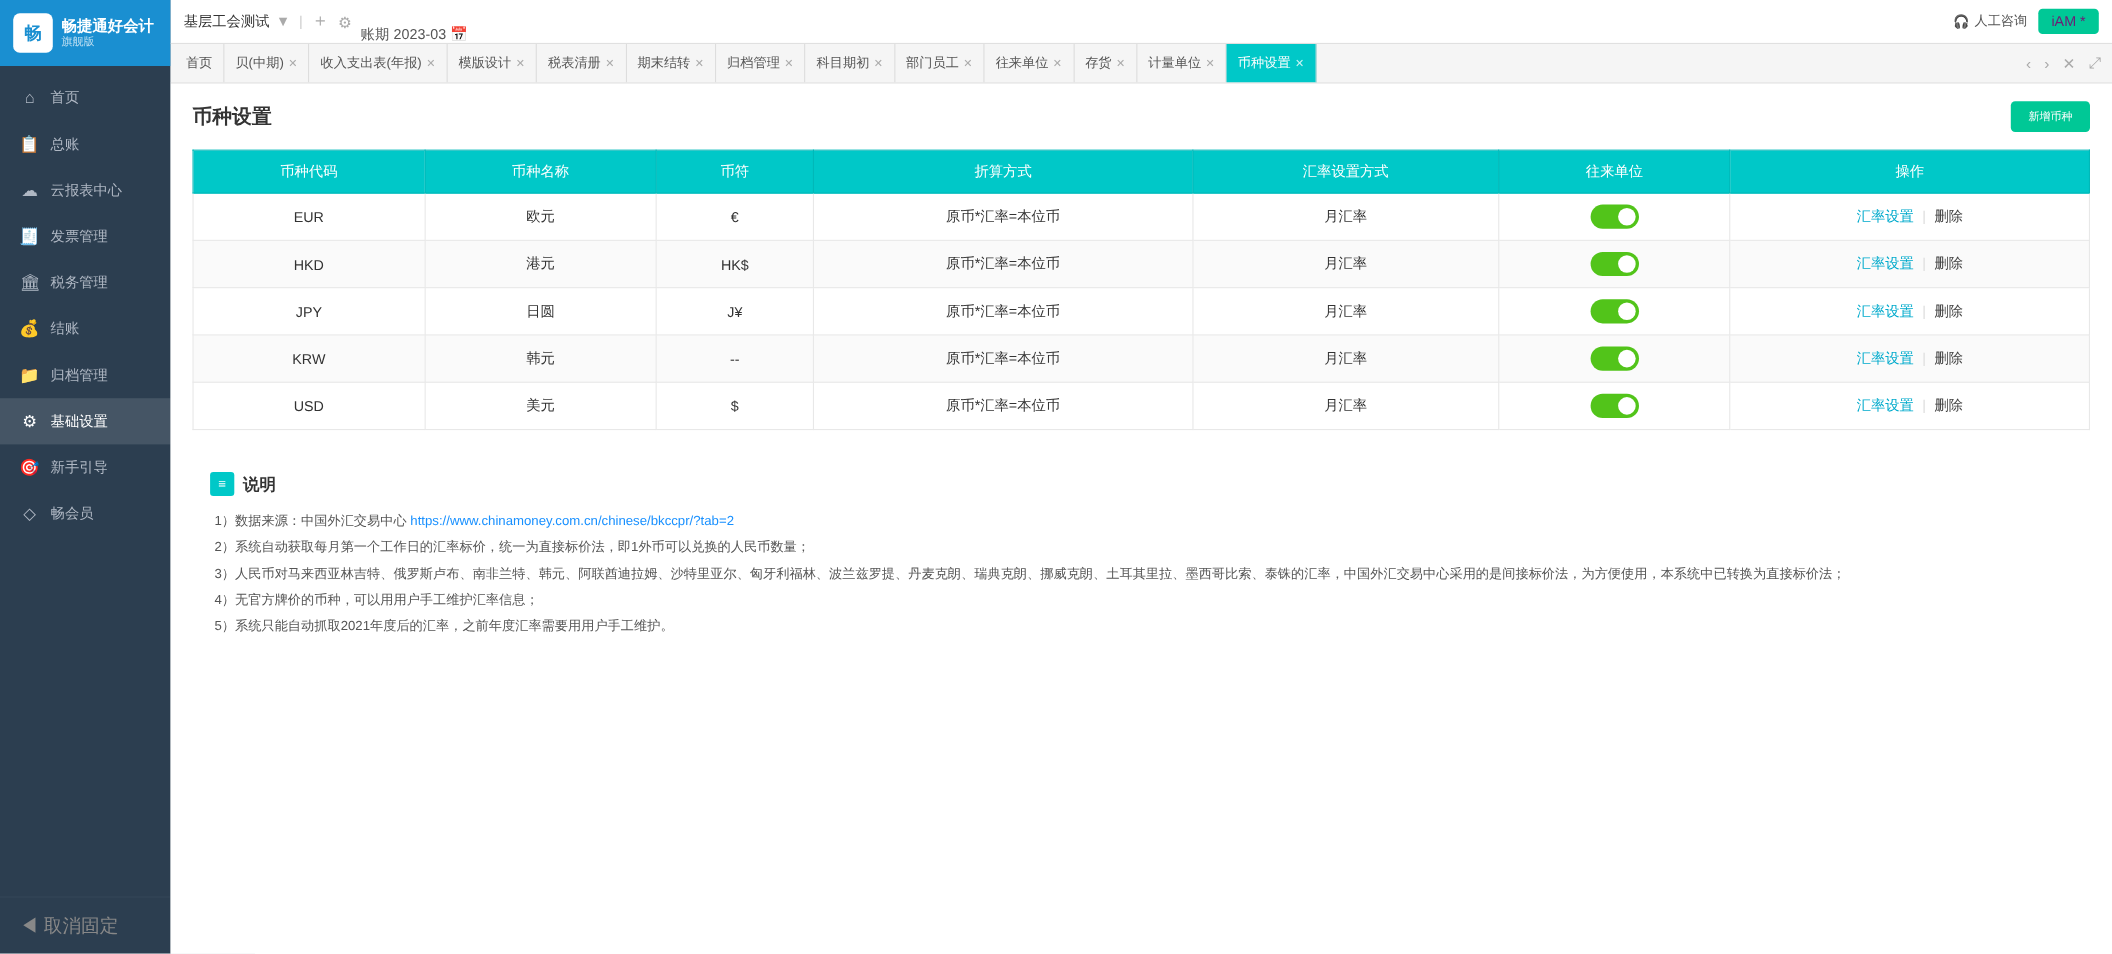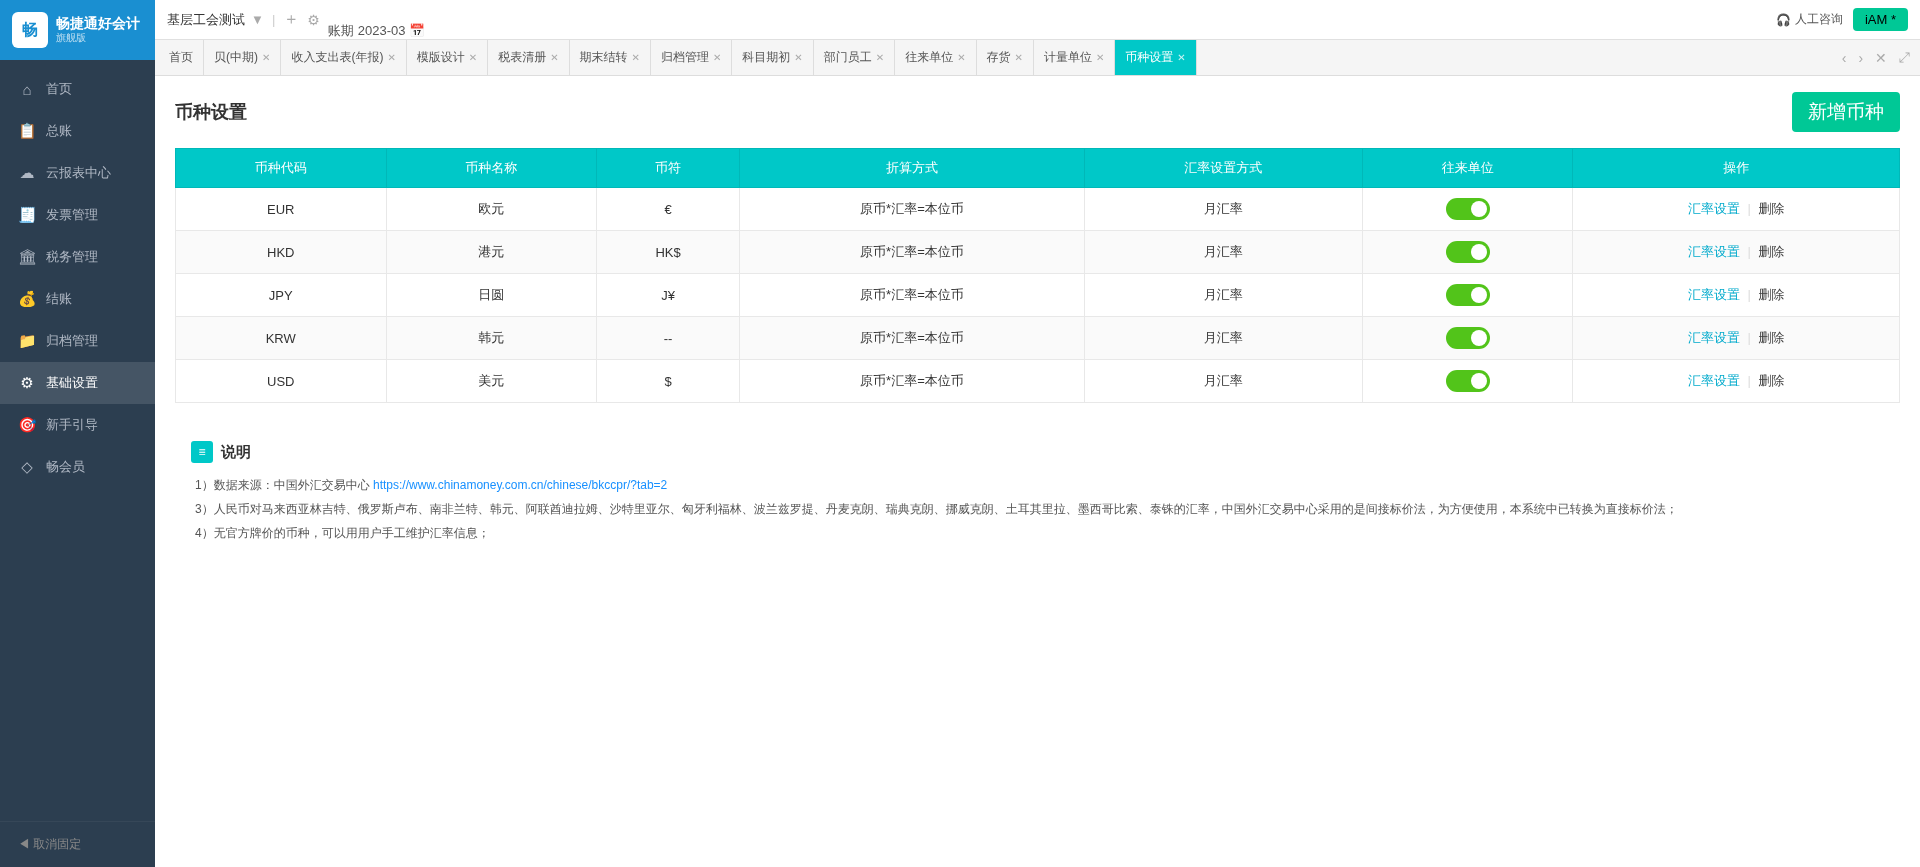--- a/index.html
+++ b/index.html
@@ -39,21 +39,21 @@
       color: #b0b8c4;
       cursor: pointer;
       font-size: 13px;
       transition: background 0.2s;
     }
     .nav-item.active { background: rgba(255,255,255,0.12); color: white; }
     .nav-item .nav-icon { font-size: 15px; width: 18px; text-align: center; }
     .sidebar-bottom {
       padding: 14px 18px;
       color: #888;
-      font-size: 12px;
+      font-size: 17px;
       cursor: pointer;
       border-top: 1px solid rgba(255,255,255,0.05);
       display: flex; gap: 6px;
     }
 
     
     .main {
       flex: 1;
       display: flex;
       flex-direction: column;
@@ -76,21 +76,21 @@
       display: flex; align-items: center; gap: 6px;
     }
     .topbar-sep { color: #ccc; }
     .topbar-add { color: #aaa; font-size: 16px; cursor: pointer; }
     .topbar-settings { color: #aaa; font-size: 14px; cursor: pointer; }
     .topbar-period { color: #555; font-size: 13px; display: flex; align-items: center; gap: 4px; margin-top: 22px; }
     .topbar-right { margin-left: auto; display: flex; align-items: center; gap: 10px; }
     .btn-support { color: #555; font-size: 12px; display: flex; align-items: center; gap: 4px; cursor: pointer; }
     .btn-kuaiji {
       background: #00c896;
-      color: #000000;
+      color: #701a75;
       border: none;
       border-radius: 4px;
       padding: 4px 12px;
       font-size: 13px;
       cursor: pointer;
     }
 
     
     .tabbar {
       background: #f5f5f5;
@@ -158,21 +158,21 @@
       font-size: 18px;
       font-weight: bold;
       color: #333;
     }
     .btn-new {
       background: #00c896;
       color: white;
       border: none;
       border-radius: 4px;
       padding: 7px 16px;
-      font-size: 19px;
+      font-size: 10px;
       cursor: pointer;
       white-space: nowrap;
     }
 
     
     .data-table {
       width: 100%;
       border-collapse: collapse;
       margin-bottom: 24px;
     }
@@ -494,19 +494,21 @@
           </tbody>
       </table>
 
       <div class="notes-section">
         <div class="notes-title">
           <div class="notes-icon">≡</div>
           <span>说明</span>
         </div>
         <ul class="notes-list" id="notes-list">
         <li>1）数据来源：中国外汇交易中心 <a href="#" class="action-link">https://www.chinamoney.com.cn/chinese/bkccpr/?tab=2</a></li>
+            <li>2）系统自动获取每月第一个工作日的汇率标价，统一为直接标价法，即1外币可以兑换的人民币数量；</li>
             <li>3）人民币对马来西亚林吉特、俄罗斯卢布、南非兰特、韩元、阿联酋迪拉姆、沙特里亚尔、匈牙利福林、波兰兹罗提、丹麦克朗、瑞典克朗、挪威克朗、土耳其里拉、墨西哥比索、泰铢的汇率，中国外汇交易中心采用的是间接标价法，为方便使用，本系统中已转换为直接标价法；</li>
             <li>4）无官方牌价的币种，可以用用户手工维护汇率信息；</li>
+            <li>5）系统只能自动抓取2021年度后的汇率，之前年度汇率需要用用户手工维护。</li>
           </ul>
       </div>
     </div>
   </div>
 </div>
 
 </body></html>

